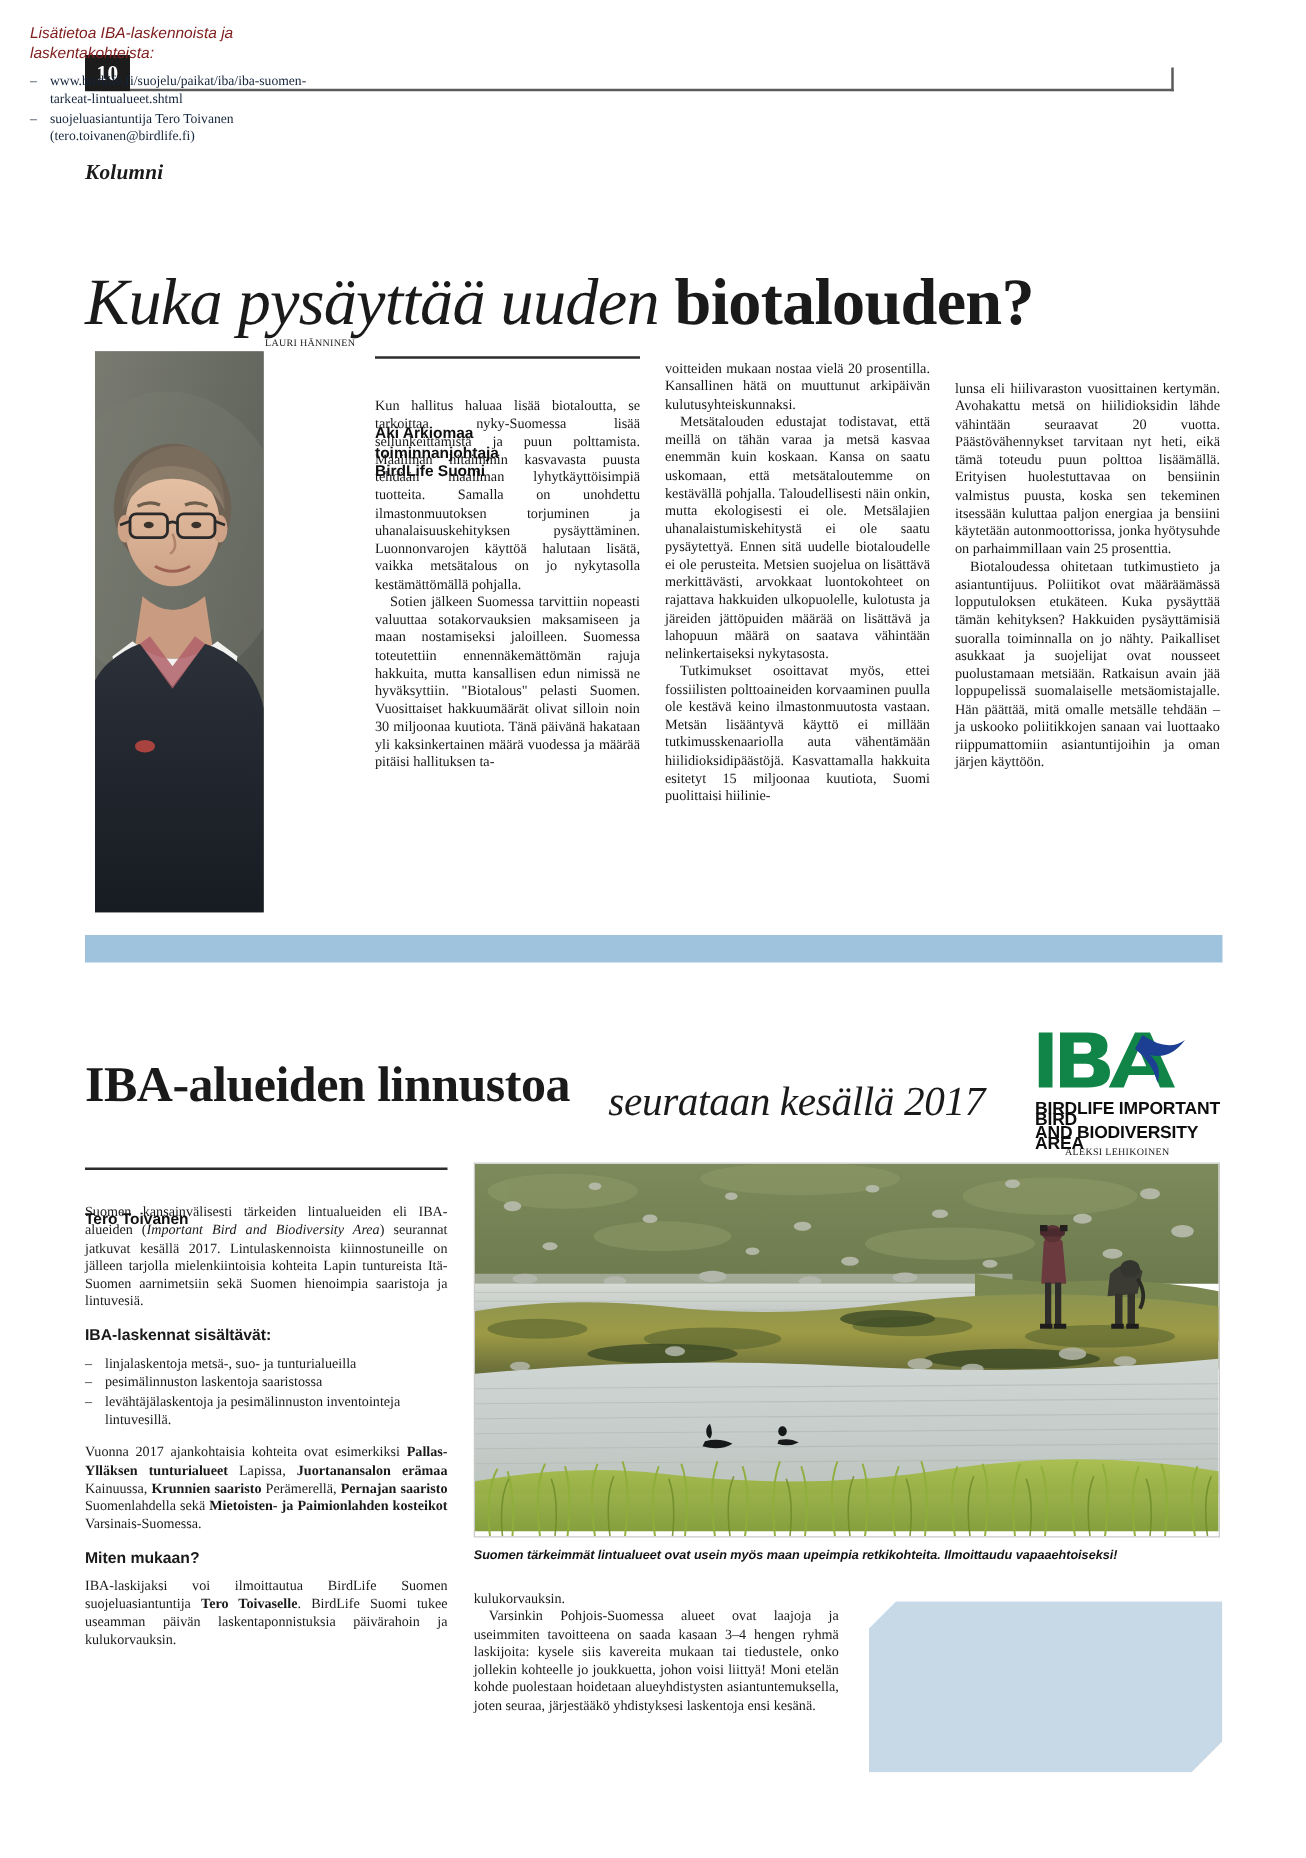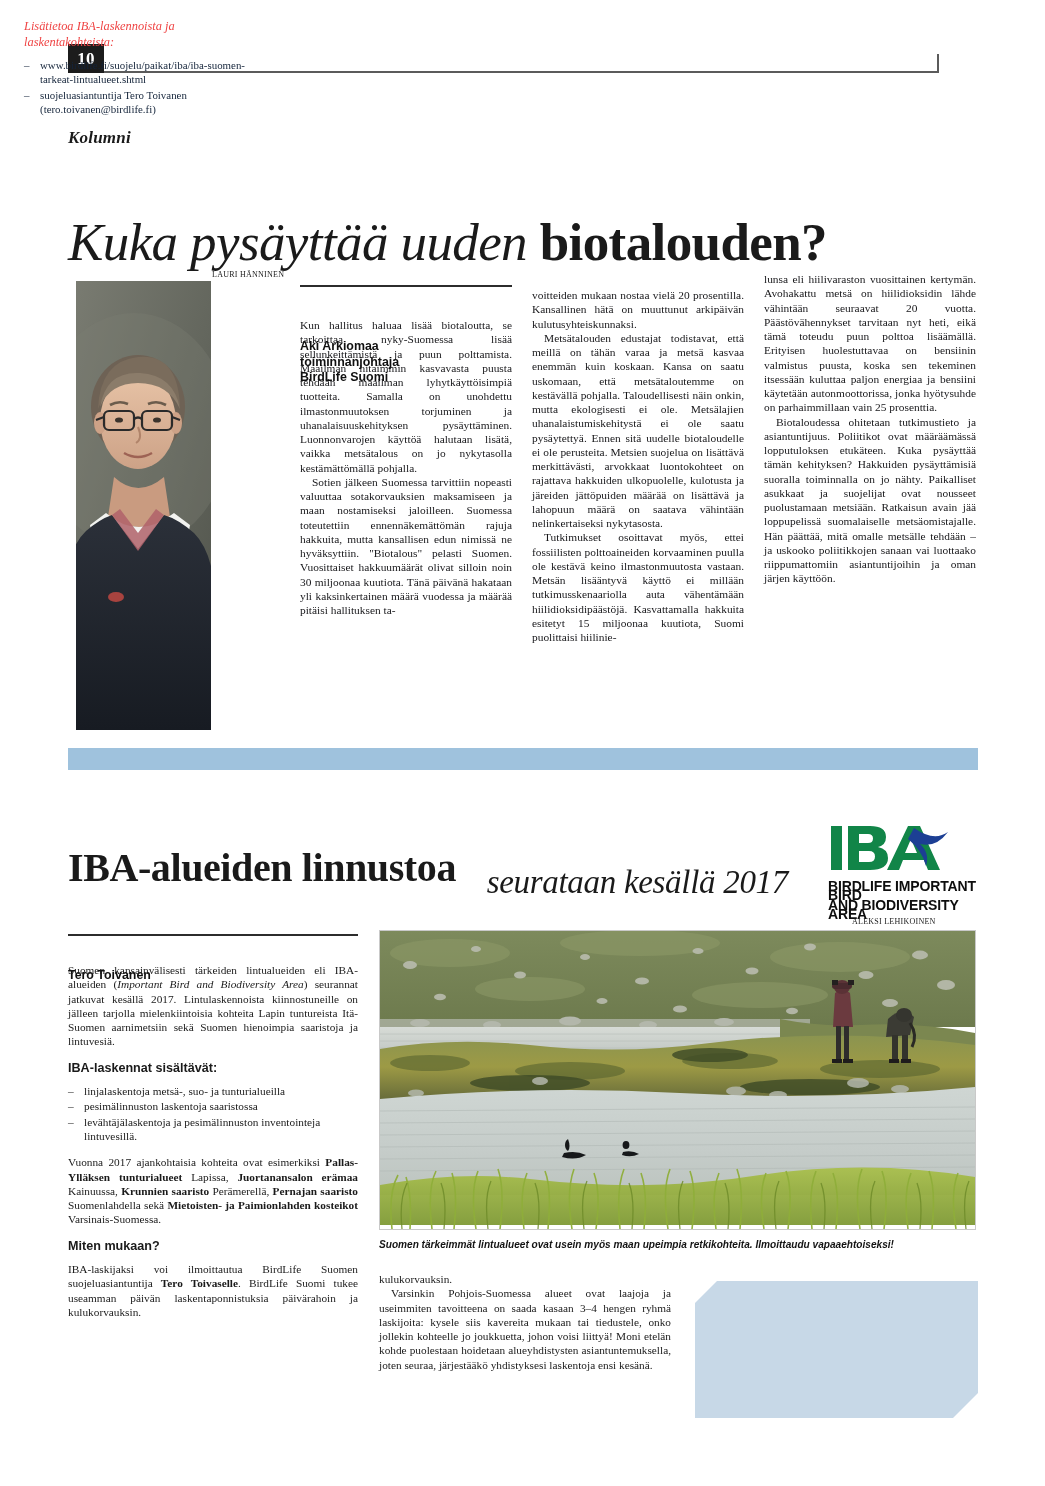--- a/index.html
+++ b/index.html
@@ -116,21 +116,21 @@
     font-size: 11.4px;
     line-height: 14.25px;
     text-align: justify;
     color: #17171a;
     hyphens: manual;
   }
   .col p { margin: 0; }
   .col p + p { text-indent: 12px; }
   .col-1 { left: 300px; top: 318px; width: 212px; }
   .col-2 { left: 532px; top: 288px; width: 212px; }
-  .col-3 { left: 764px; top: 272px; width: 212px; }
+  .col-3 { left: 764px; top: 304px; width: 212px; }
 
   .col-rule {
     position: absolute;
     left: 300px;
     top: 285px;
     width: 212px;
     height: 1.5px;
     background: #2c2c2c;
   }
   .author-block {
@@ -307,25 +307,25 @@
     height: 137px;
     background: #c7d8e7;
     -webkit-clip-path: polygon(22px 0, 100% 0, 100% 112px, 258px 100%, 0 100%, 0 22px);
     clip-path: polygon(22px 0, 100% 0, 100% 112px, 258px 100%, 0 100%, 0 22px);
   }
   .infobox-title {
     position: absolute;
     left: 24px;
     top: 18px;
     width: 230px;
-    font-family: Liberation Serif, serif;
+    font-family: Liberation Sans, sans-serif;
     font-style: italic;
     font-size: 12.4px;
     line-height: 16px;
-    color: #ef4444;
+    color: #7f1d1d;
   }
   .infobox-list {
     position: absolute;
     left: 24px;
     top: 58px;
     width: 240px;
     font-family: "Liberation Serif", serif;
     font-size: 10.9px;
     line-height: 14px;
     color: #14243a;

